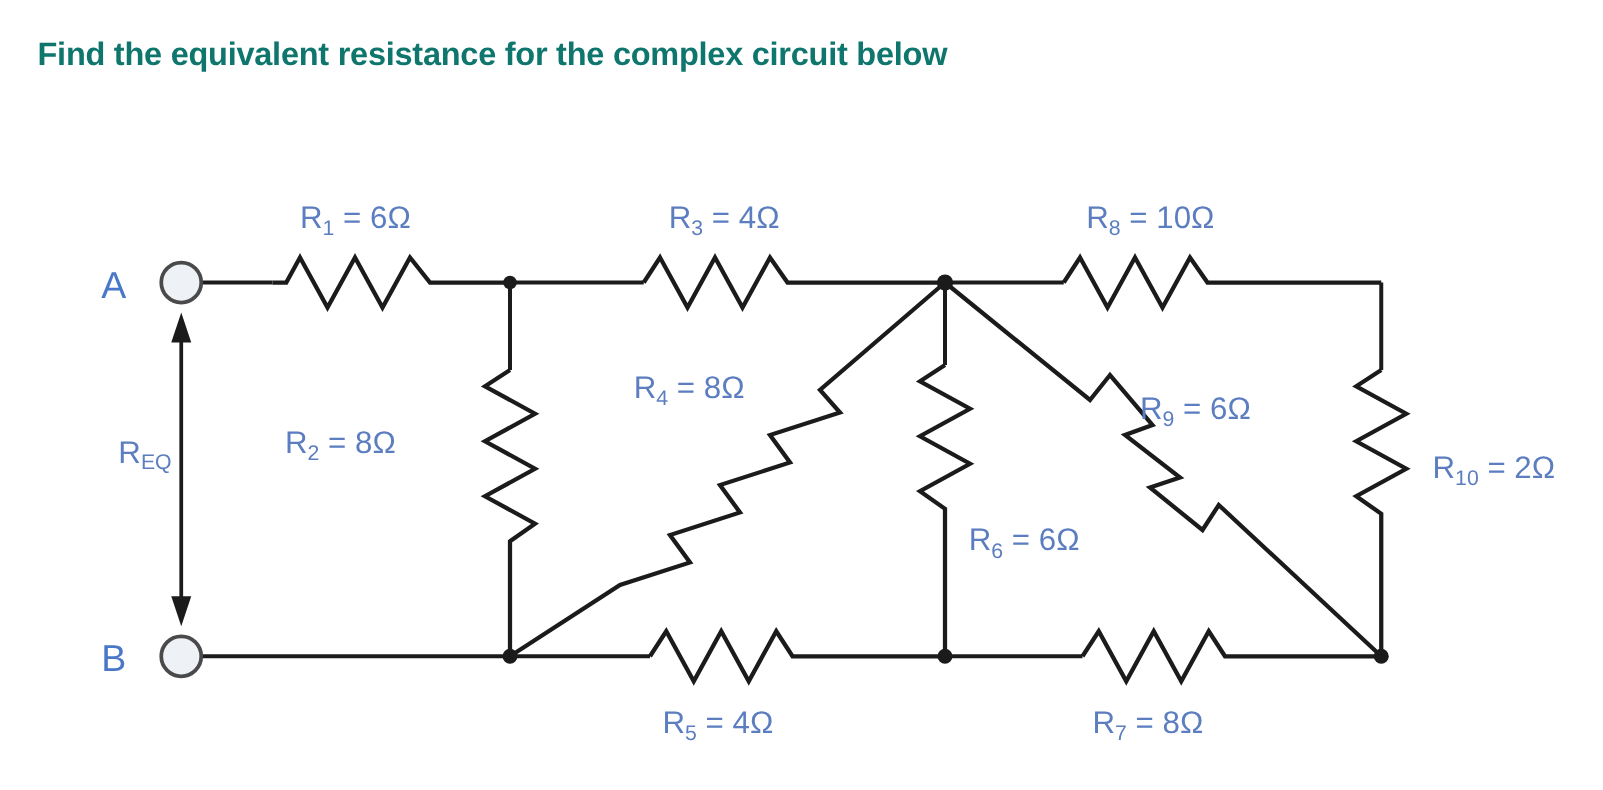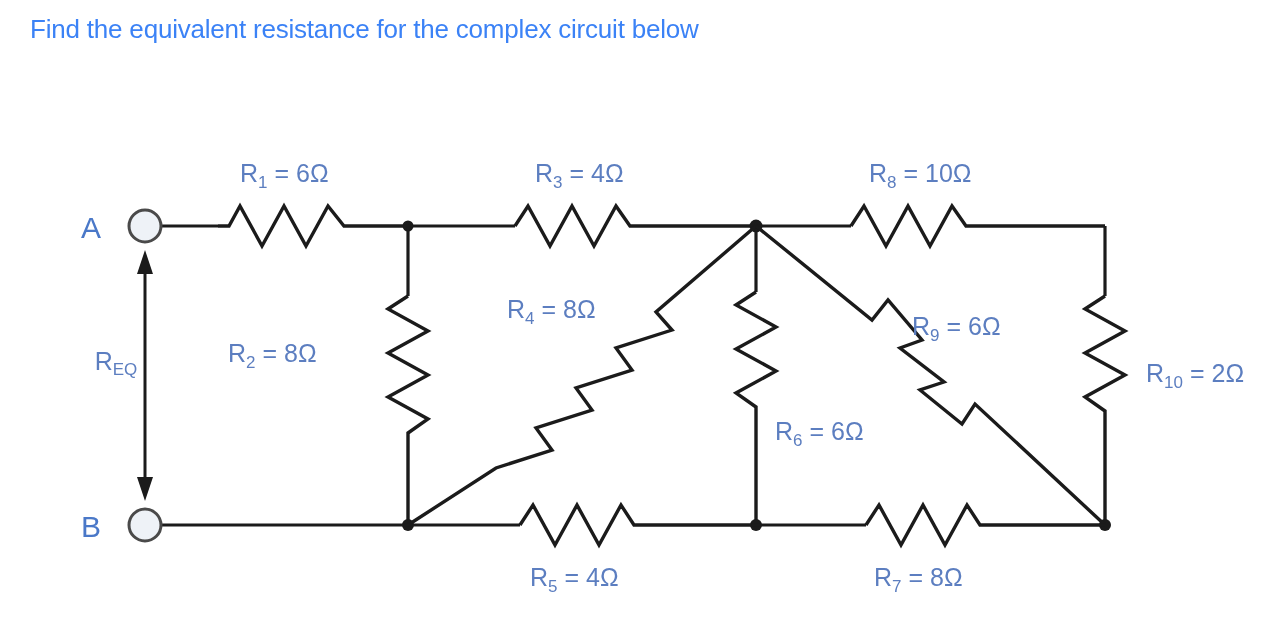--- a/index.html
+++ b/index.html
@@ -16,26 +16,27 @@
   }
   #page {
     position: relative;
     width: 1282px;
     height: 632px;
     background: #ffffff;
   }
   #prompt-title {
     position: absolute;
     left: 30px;
-    top: 14px;
+    top: 28px;
     font-size: 26px;
-    color: #3b82f6;
+    color: #0f766e;
     font-family: "Liberation Sans", sans-serif;
     letter-spacing: -0.2px;
     white-space: nowrap;
+    font-weight: bold;
   }
   #circuit-svg {
     position: absolute;
     left: 0;
     top: 0;
     width: 1282px;
     height: 632px;
   }
   .res-label {
     font-family: "Liberation Sans", sans-serif;

